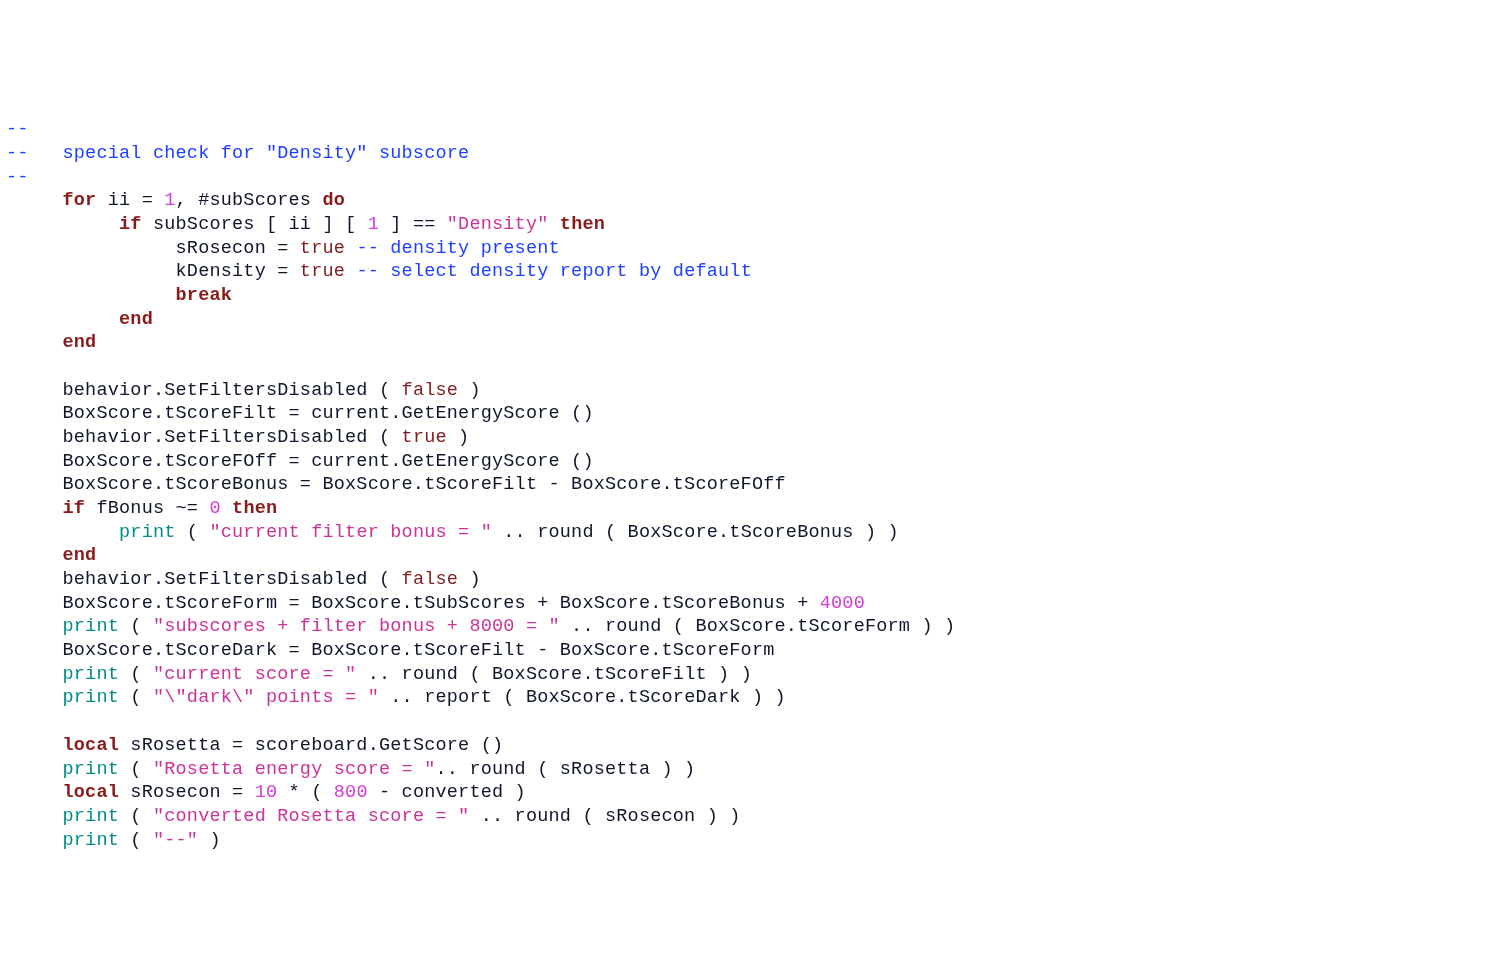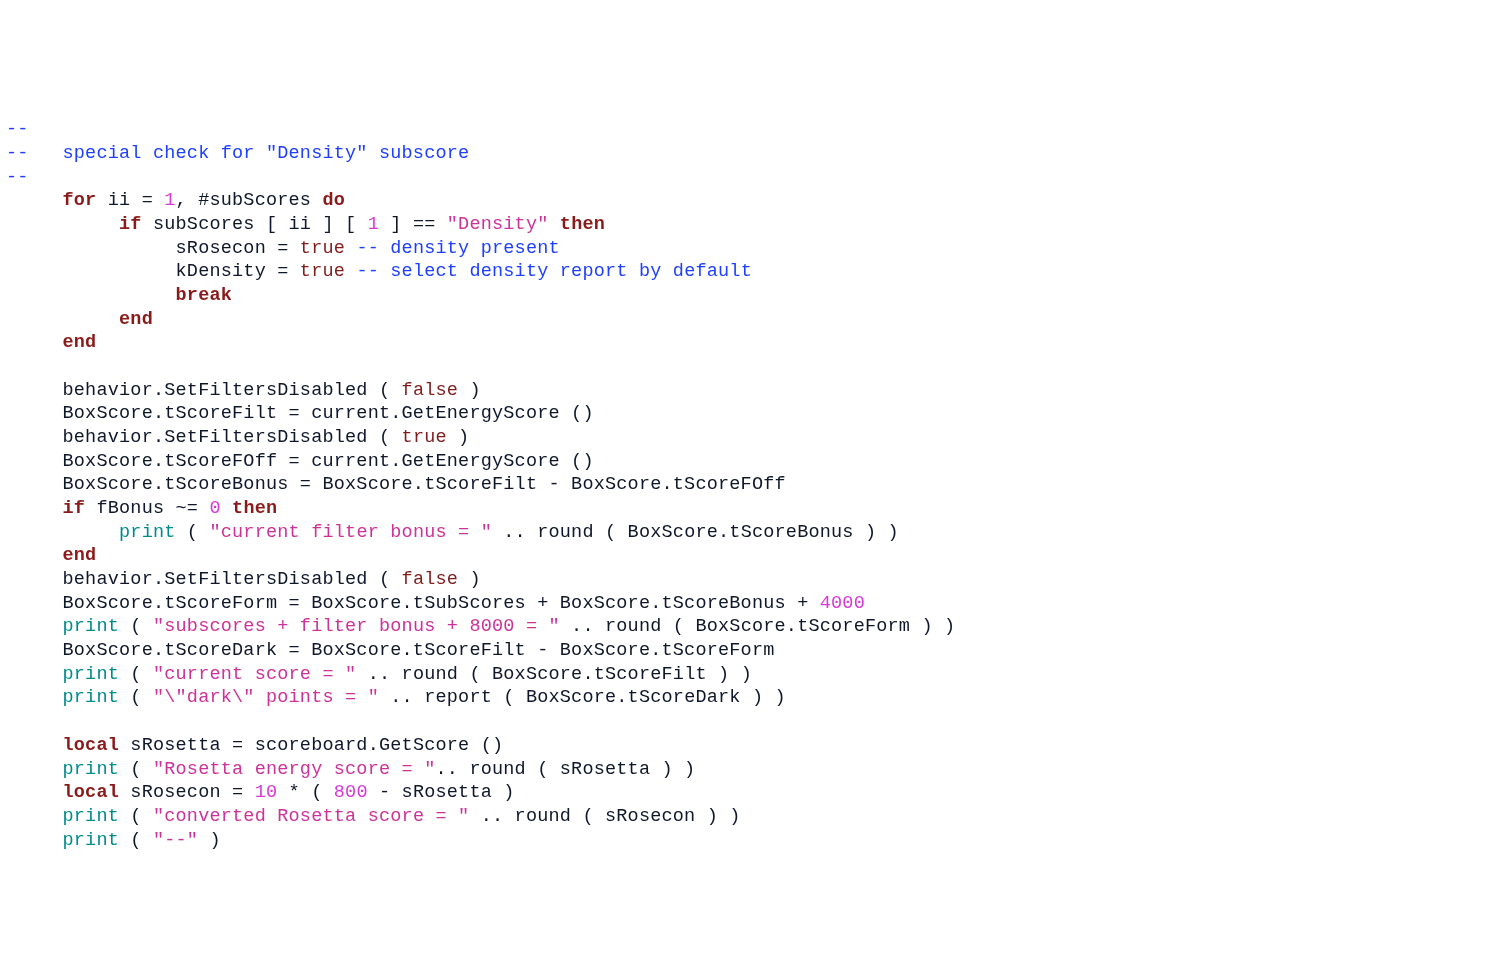--- a/index.html
+++ b/index.html
@@ -51,19 +51,19 @@
      <span class="kw">end</span>
      <span class="id">behavior.SetFiltersDisabled ( </span><span class="b">false</span><span class="id"> )</span>
      <span class="id">BoxScore.tScoreForm = BoxScore.tSubScores + BoxScore.tScoreBonus + </span><span class="n">4000</span>
      <span class="fn">print</span><span class="id"> ( </span><span class="s">"subscores + filter bonus + 8000 = "</span><span class="id"> .. round ( BoxScore.tScoreForm ) )</span>
      <span class="id">BoxScore.tScoreDark = BoxScore.tScoreFilt - BoxScore.tScoreForm</span>
      <span class="fn">print</span><span class="id"> ( </span><span class="s">"current score = "</span><span class="id"> .. round ( BoxScore.tScoreFilt ) )</span>
      <span class="fn">print</span><span class="id"> ( </span><span class="s">"\"dark\" points = "</span><span class="id"> .. report ( BoxScore.tScoreDark ) )</span>
 
      <span class="kw">local</span><span class="id"> sRosetta = scoreboard.GetScore ()</span>
      <span class="fn">print</span><span class="id"> ( </span><span class="s">"Rosetta energy score = "</span><span class="id">.. round ( sRosetta ) )</span>
-     <span class="kw">local</span><span class="id"> sRosecon = </span><span class="n">10</span><span class="id"> * ( </span><span class="n">800</span><span class="id"> - sRosetta )</span>
+     <span class="kw">local</span><span class="id"> sRosecon = </span><span class="n">10</span><span class="id"> * ( </span><span class="n">800</span><span class="id"> - converted )</span>
      <span class="fn">print</span><span class="id"> ( </span><span class="s">"converted Rosetta score = "</span><span class="id"> .. round ( sRosecon ) )</span>
      <span class="fn">print</span><span class="id"> ( </span><span class="s">"--"</span><span class="id"> )</span>
 </div>
 
 
 
 
 </body></html>

